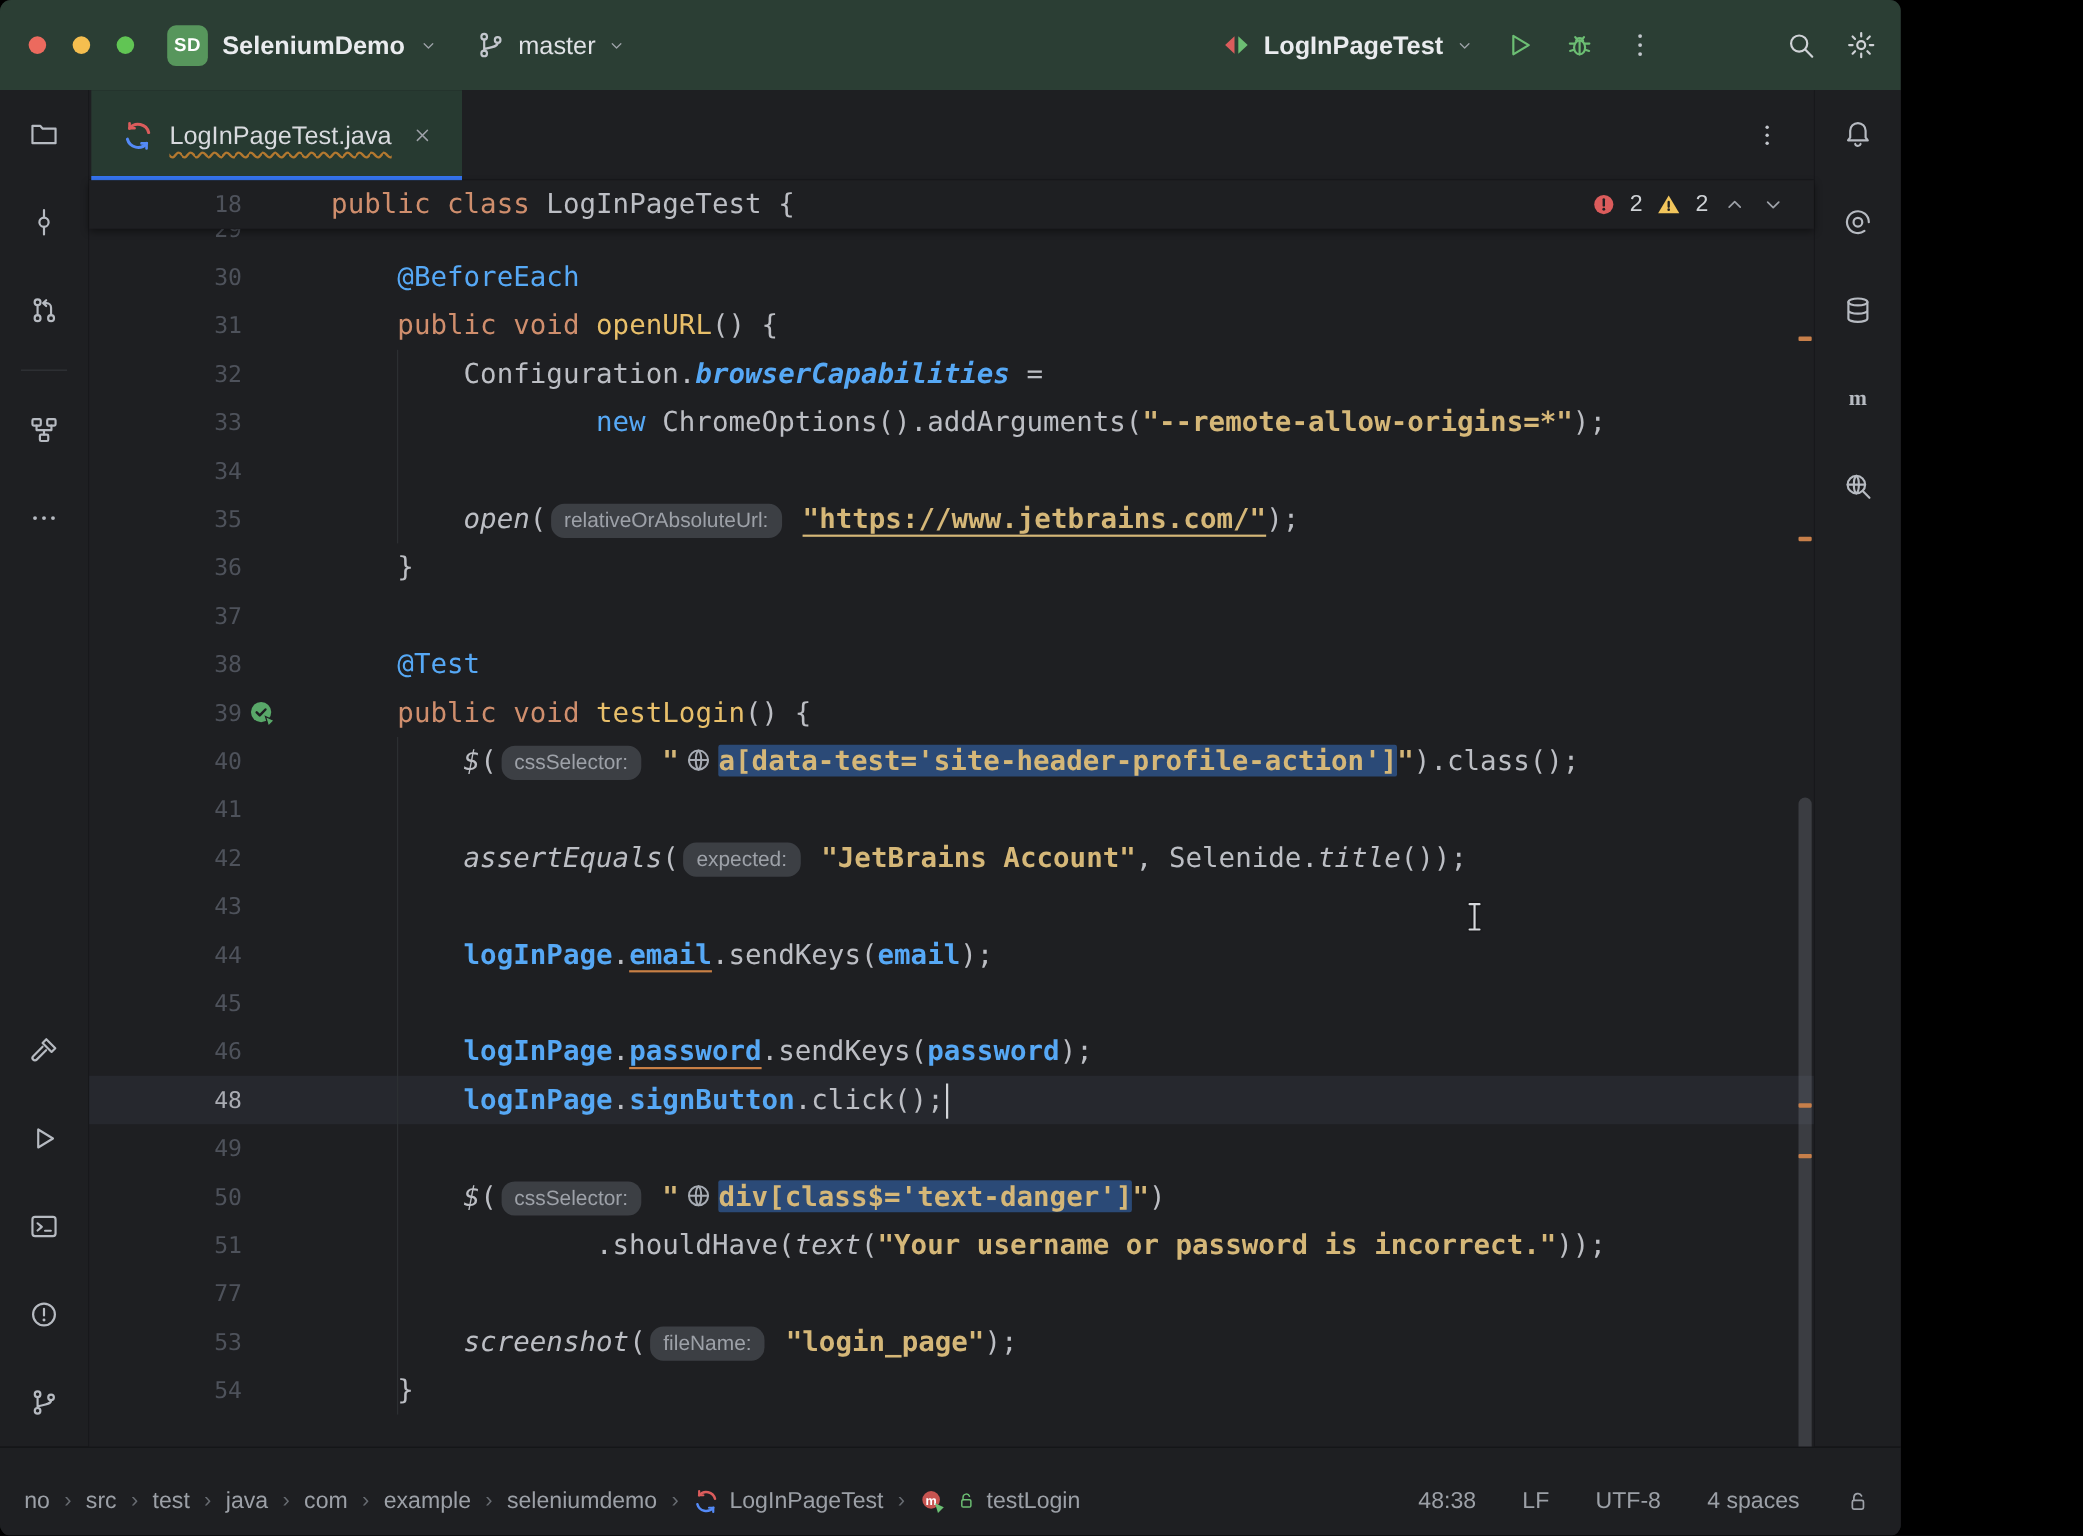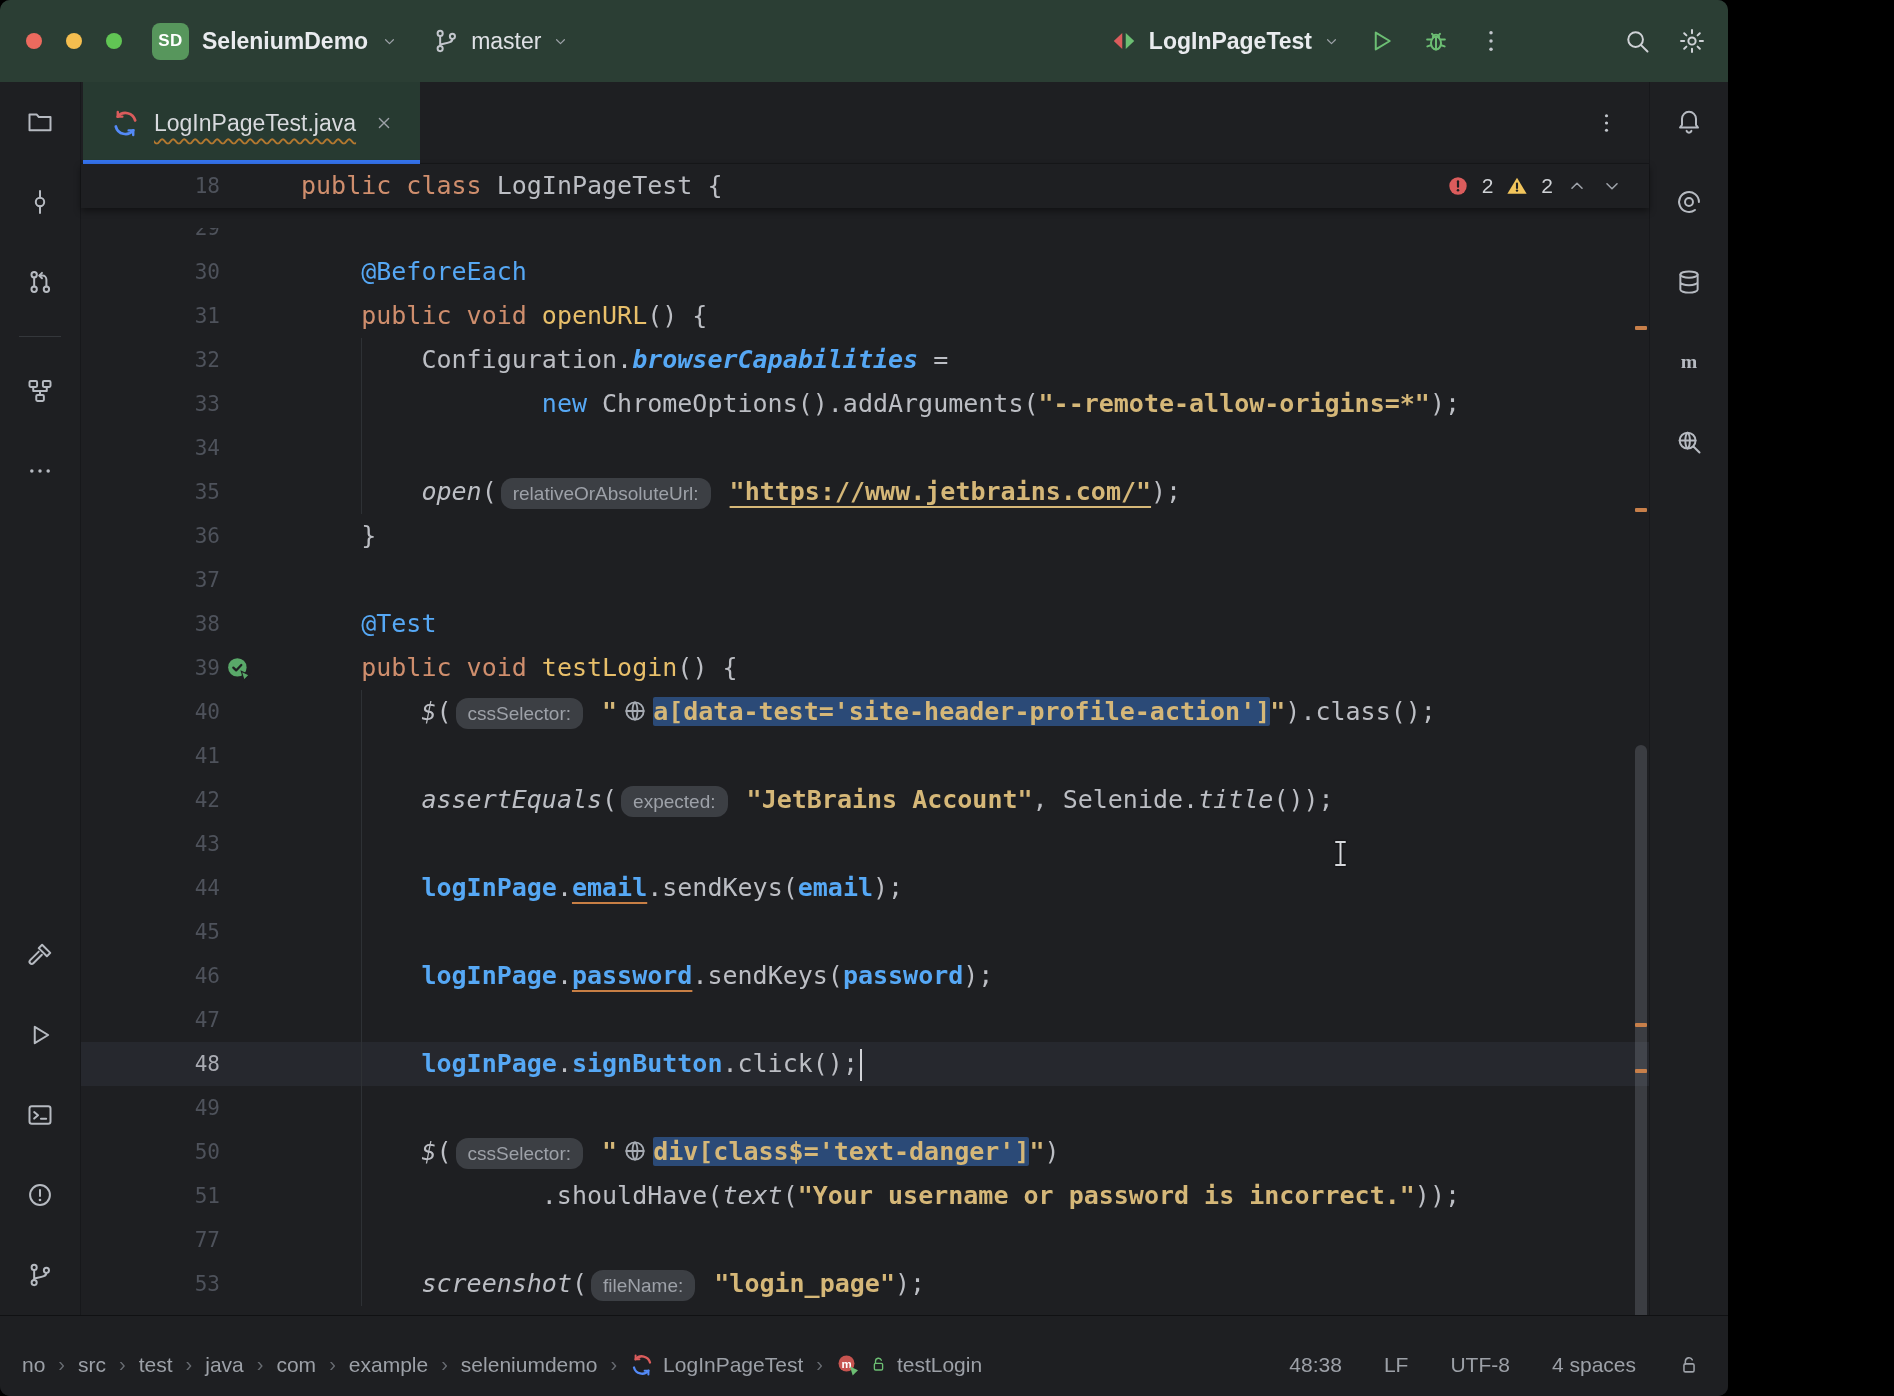--- a/index.html
+++ b/index.html
@@ -47,21 +47,21 @@
   .tab::after{content:"";position:absolute;left:0;right:0;bottom:0;height:4px;background:#3574F0;}
   .tab .ticon{width:29px;height:29px;}
   .tab-label{font-size:23px;color:#D8DADE;
     text-decoration-line:underline;text-decoration-style:wavy;text-decoration-color:#B3782F;
     text-decoration-thickness:1.5px;text-underline-offset:7px;}
   .tab-close{display:inline-flex;width:20px;height:20px;color:#9DA1A8;margin-left:4px;cursor:pointer;}
   .tab-close svg{width:100%;height:100%;}
   .tab-kebab{position:absolute;right:30px;top:50%;transform:translateY(-50%);width:25px;height:25px;color:#C3C7CD;cursor:pointer;}
 
   
-  .editor{flex:1;display:flex;flex-direction:column;min-height:0;position:relative;gap:20px;}
+  .editor{flex:1;display:flex;flex-direction:column;min-height:0;position:relative;}
   .sticky{height:44px;flex:0 0 44px;display:flex;position:relative;z-index:3;background:#1E1F22;
     box-shadow:0 3px 7px rgba(0,0,0,.45);}
   .code-scroll{flex:1;position:relative;overflow:hidden;background:#1E1F22;}
 
   .row{display:flex;height:44px;width:100%;}
   .row.partial{height:22px;overflow:hidden;}
   .row.partial > *{margin-top:-22px;}
   .row.current{background:#26282E;}
   .gutter{flex:0 0 139px;text-align:right;font:21px/44px "DejaVu Sans Mono",monospace;color:#4E525B;}
   .row.current .gutter{color:#A9ABB2;}
@@ -434,25 +434,20 @@
               <div class="row">
                 <div class="gutter">45</div>
                 <div class="gicon"></div>
                 <div class="codeline"></div>
               </div>
               <div class="row">
                 <div class="gutter">46</div>
                 <div class="gicon"></div>
                 <div class="codeline"><span class="pl">        </span><span class="fld">logInPage</span><span class="pl">.</span><span class="fldw">password</span><span class="pl">.sendKeys(</span><span class="fld">password</span><span class="pl">);</span></div>
               </div>
-              <div class="row">
-                <div class="gutter">47</div>
-                <div class="gicon"></div>
-                <div class="codeline"></div>
-              </div>
               <div class="row current">
                 <div class="gutter">48</div>
                 <div class="gicon"></div>
                 <div class="codeline"><span class="pl">        </span><span class="fld">logInPage</span><span class="pl">.</span><span class="fld">signButton</span><span class="pl">.click();</span><span class="caret-bar"></span></div>
               </div>
               <div class="row">
                 <div class="gutter">49</div>
                 <div class="gicon"></div>
                 <div class="codeline"></div>
               </div>

